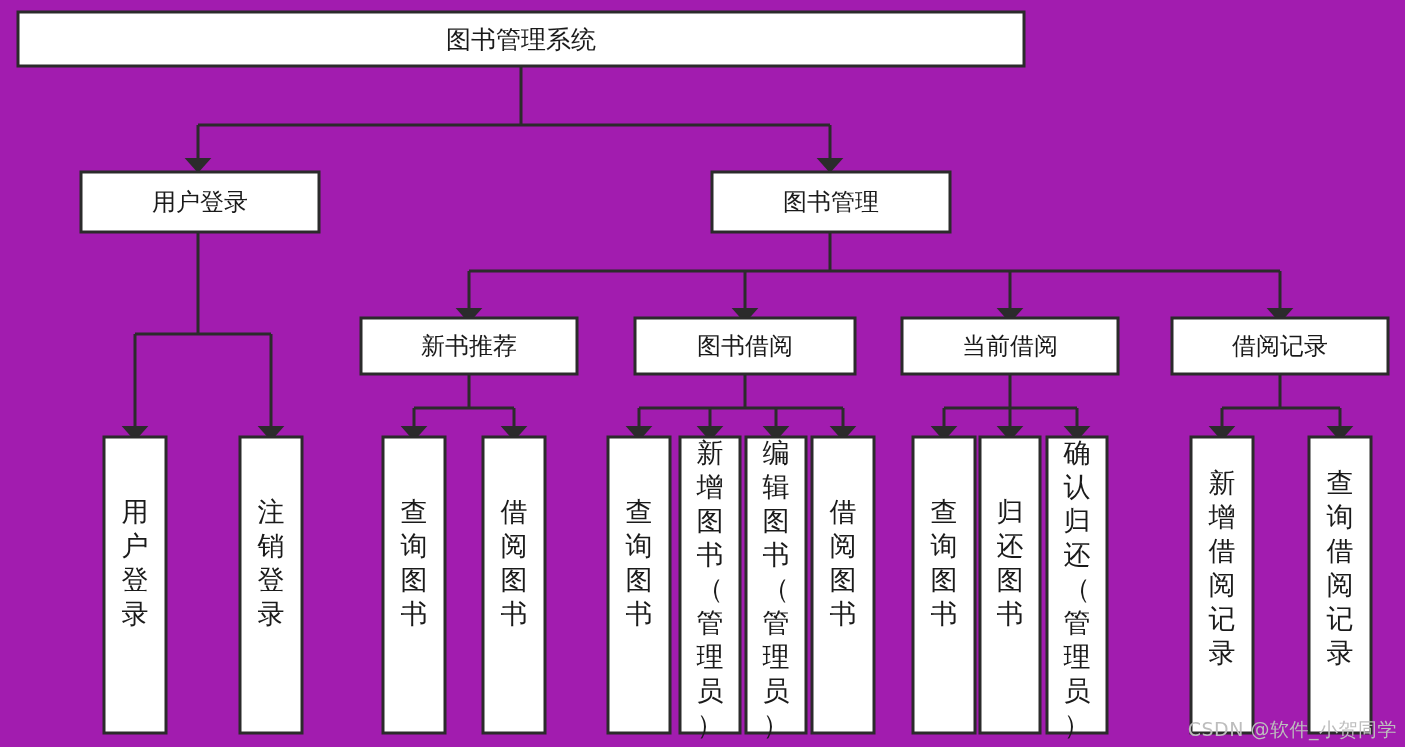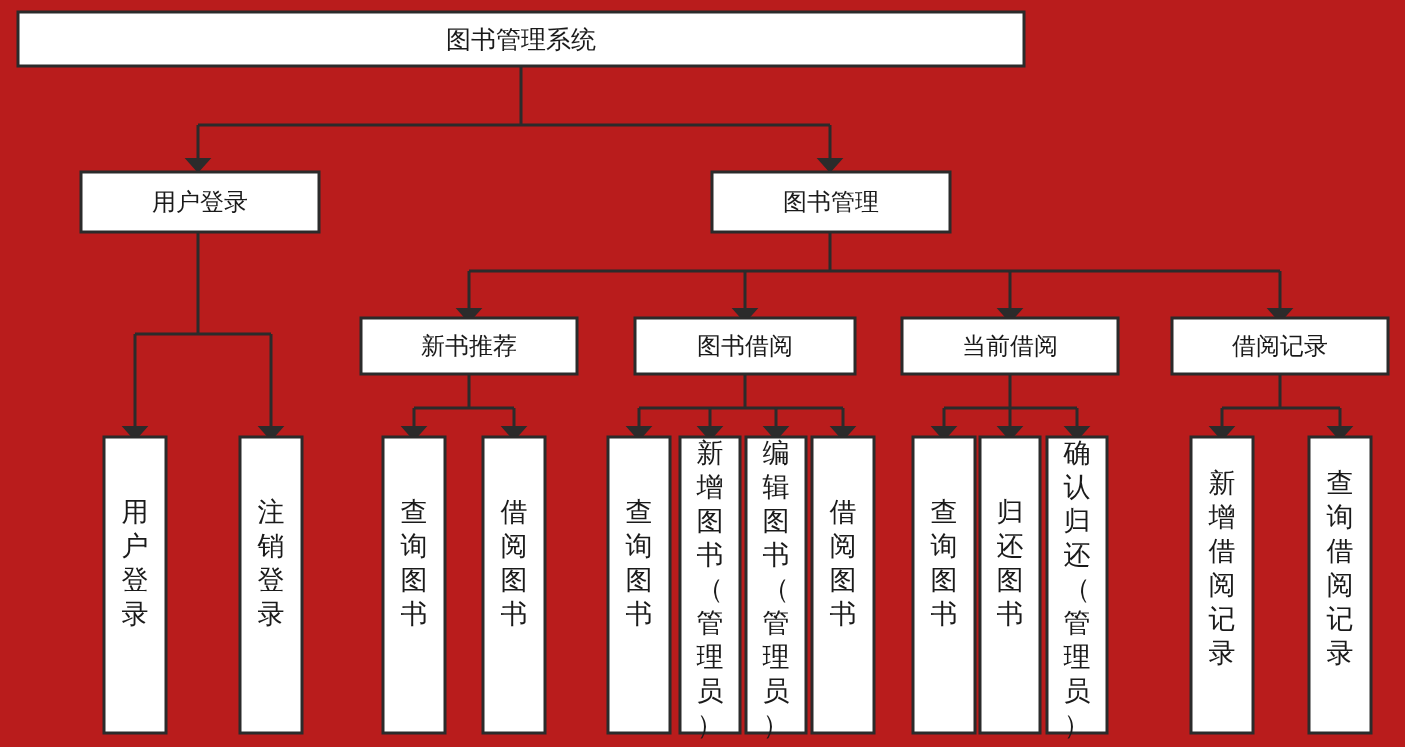--- a/index.html
+++ b/index.html
@@ -10,21 +10,21 @@
   body {
     width: 1405px;
     height: 747px;
     font-family: "DejaVu Sans", "Liberation Sans", sans-serif;
     overflow: hidden;
   }
   #diagram-root {
     position: relative;
     width: 1405px;
     height: 747px;
-    background: #b91c1c;
+    background: #a21caf;
   }
   svg#flow-svg {
     position: absolute;
     top: 0;
     left: 0;
     width: 1405px;
     height: 747px;
   }
   .node-box {
     fill: #ffffff;
@@ -208,13 +208,14 @@
       <rect class="node-box" x="1191" y="437" width="62" height="296"></rect>
       <text class="vlabel" x="1222" y="492"><tspan x="1222" y="492">新</tspan><tspan x="1222" y="526">增</tspan><tspan x="1222" y="560">借</tspan><tspan x="1222" y="594">阅</tspan><tspan x="1222" y="628">记</tspan><tspan x="1222" y="662">录</tspan></text>
     </g>
 
     <g>
       <rect class="node-box" x="1309" y="437" width="62" height="296"></rect>
       <text class="vlabel" x="1340" y="492"><tspan x="1340" y="492">查</tspan><tspan x="1340" y="526">询</tspan><tspan x="1340" y="560">借</tspan><tspan x="1340" y="594">阅</tspan><tspan x="1340" y="628">记</tspan><tspan x="1340" y="662">录</tspan></text>
     </g>
   </svg>
 
+  <div class="watermark">CSDN @软件_小贺同学</div>
 </div>
 
 </body></html>

